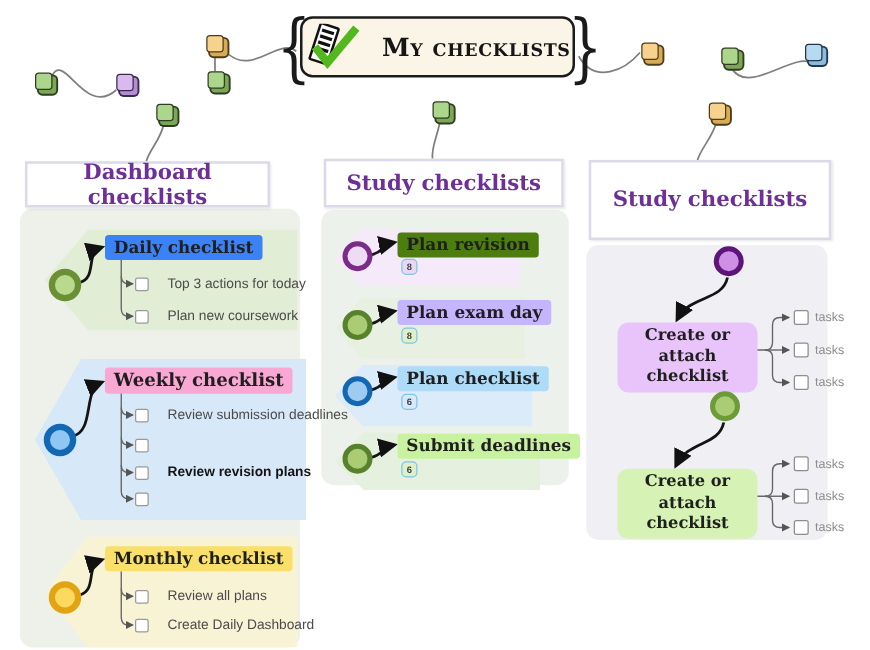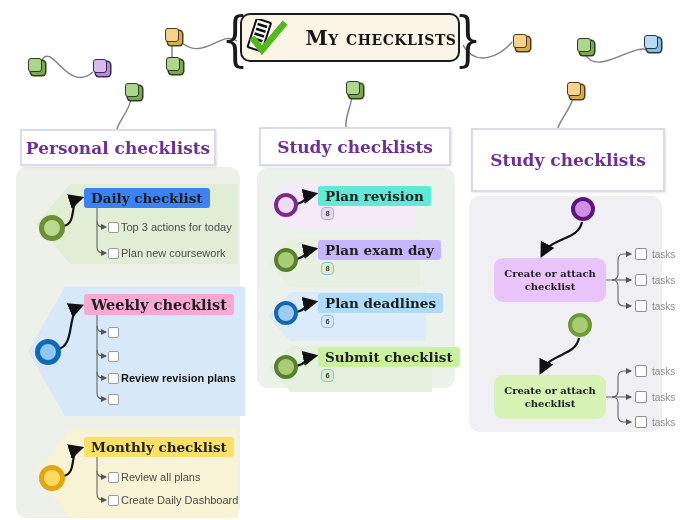--- a/index.html
+++ b/index.html
@@ -28,53 +28,53 @@
        box-shadow:1px 1px 2px rgba(60,60,90,.12)}
   .hdr-personal{left:20px;top:129px;width:192px;height:33px;font-size:17px}
   .hdr-study{left:259px;top:127px;width:188px;height:35px;font-size:17px}
   .hdr-other{left:471px;top:128px;width:190px;height:60px;font-size:17px;line-height:1.45}
 
   .hl{position:absolute;z-index:3;font-family:"DejaVu Serif",serif;font-weight:700;
       font-size:13.5px;color:#1f1f1f;padding:2px 7px;border-radius:3px;white-space:nowrap}
   .hl-daily{left:84px;top:188px;background:#3b82f6}
   .hl-weekly{left:84px;top:294px;background:#f9a8d4;font-size:14.5px}
   .hl-monthly{left:84px;top:437px;background:#f8e06a}
-  .hl-s1{left:318px;top:186px;background:#5eead4}
+  .hl-s1{left:318px;top:186px;background:#4d7c0f}
   .hl-s2{left:318px;top:240px;background:#c4b5fd}
   .hl-s3{left:318px;top:293px;background:#aedbf7}
   .hl-s4{left:318px;top:347px;background:#c9f2a0}
 
   .circle{position:absolute;z-index:3;border-radius:50%;box-sizing:border-box;width:26px;height:26px}
   .c-daily{left:39px;top:215px;background:#b9d98c;border:5px solid #6b8f35}
   .c-weekly{left:35px;top:339px;background:#8fc6f3;border:5px solid #1268b3}
   .c-monthly{left:39px;top:465px;background:#fcd95f;border:5px solid #e2a413}
   .c-sm{width:24px;height:24px}
   .c-s1{left:274px;top:193px;background:#eedcf5;border:4.5px solid #7b2b88}
   .c-s2{left:274px;top:248px;background:#a9cc74;border:4.5px solid #57812c}
   .c-s3{left:274px;top:301px;background:#9ecbf0;border:4.5px solid #1268b3}
   .c-s4{left:274px;top:355px;background:#a9cc74;border:4.5px solid #57812c}
   .c-o1{left:571px;top:197px;background:#cf8fe6;border:4.5px solid #5e1579}
   .c-o2{left:568px;top:313px;background:#a9cc74;border:4.5px solid #6d9b37}
 
-  .row{position:absolute;z-index:3;display:flex;align-items:center;gap:2px;
+  .row{position:absolute;z-index:3;display:flex;align-items:center;gap:15px;
        font-size:11px;color:#4b4b4b;white-space:nowrap;height:12px}
   .row.strong{color:#141414;font-weight:700}
   .cb{width:9px;height:9px;border:1px solid #9a9a9a;border-radius:2px;background:#fff;flex:0 0 auto}
 
   .badge{position:absolute;z-index:3;width:13px;height:13px;border:1.5px solid #7fc3e8;
          border-radius:4px;box-sizing:border-box;display:flex;align-items:center;
          justify-content:center;font-size:7.5px;font-weight:700;color:#3d3d3d}
   .b-s1{left:321px;top:207px;background:#ead8f3}
   .b-s2{left:321px;top:262px;background:#def0c9}
   .b-s3{left:321px;top:315px;background:#d4e9fa}
   .b-s4{left:321px;top:369px;background:#def0c9}
 
-  .bigbox{position:absolute;z-index:3;width:112px;height:44px;border-radius:9px;
+  .bigbox{position:absolute;z-index:3;width:112px;height:56px;border-radius:9px;
           display:flex;align-items:center;justify-content:center;text-align:center;
-          font-family:"DejaVu Serif",serif;font-weight:700;font-size:10px;color:#1f1f1f;
+          font-family:"DejaVu Serif",serif;font-weight:700;font-size:13px;color:#1f1f1f;
           line-height:1.3;padding:2px;box-sizing:border-box}
   .box-purple{left:494px;top:258px;background:#e9c4fa}
   .box-green{left:494px;top:375px;background:#d6f2b4}
 
   .trow{position:absolute;z-index:3;display:flex;align-items:flex-end;gap:5px;
         font-size:10px;color:#8d8d8d;height:12px;left:635px}
   .tcb{width:10px;height:10px;border:1.2px solid #8d8d8d;border-radius:2px;background:#fff;flex:0 0 auto}
 
   .cnode{position:absolute;z-index:3;left:240px;top:13px;width:220px;height:49px;
          background:#faf5e6;border:2.2px solid #1c1c1c;border-radius:10px;
@@ -176,39 +176,40 @@
 <div class="note n-purple" style="left:93px;top:59px"></div>
 <div class="note n-orange" style="left:165px;top:28px"></div>
 <div class="note n-green" style="left:166px;top:57px"></div>
 <div class="note n-green" style="left:125px;top:83px"></div>
 <div class="note n-green" style="left:346px;top:81px"></div>
 <div class="note n-orange" style="left:513px;top:34px"></div>
 <div class="note n-green" style="left:577px;top:38px"></div>
 <div class="note n-blue" style="left:644px;top:35px"></div>
 <div class="note n-orange" style="left:567px;top:82px"></div>
 
-<div class="hdr hdr-personal">Personal checklists</div>
+<div class="hdr hdr-personal">Dashboard checklists</div>
 <div class="hdr hdr-study">Study checklists</div>
 <div class="hdr hdr-other">Study checklists</div>
 
 <div class="circle c-daily"></div>
 <div class="hl hl-daily">Daily checklist</div>
 <div class="row" style="left:108px;top:221px">
   <span class="cb"></span>
   <span>Top 3 actions for today</span>
 </div>
 <div class="row" style="left:108px;top:247px">
   <span class="cb"></span>
   <span>Plan new coursework</span>
 </div>
 
 <div class="circle c-weekly"></div>
 <div class="hl hl-weekly">Weekly checklist</div>
 <div class="row" style="left:108px;top:326px">
   <span class="cb"></span>
+  <span>Review submission deadlines</span>
 </div>
 <div class="row" style="left:108px;top:350px">
   <span class="cb"></span>
 </div>
 <div class="row strong" style="left:108px;top:372px">
   <span class="cb"></span>
   <span>Review revision plans</span>
 </div>
 <div class="row strong" style="left:108px;top:393px">
   <span class="cb"></span>
@@ -227,25 +228,25 @@
 
 <div class="circle c-sm c-s1"></div>
 <div class="hl hl-s1">Plan revision</div>
 <div class="badge b-s1">8</div>
 
 <div class="circle c-sm c-s2"></div>
 <div class="hl hl-s2">Plan exam day</div>
 <div class="badge b-s2">8</div>
 
 <div class="circle c-sm c-s3"></div>
-<div class="hl hl-s3">Plan deadlines</div>
+<div class="hl hl-s3">Plan checklist</div>
 <div class="badge b-s3">6</div>
 
 <div class="circle c-sm c-s4"></div>
-<div class="hl hl-s4">Submit checklist</div>
+<div class="hl hl-s4">Submit deadlines</div>
 <div class="badge b-s4">6</div>
 
 <div class="circle c-sm c-o1"></div>
 <div class="bigbox box-purple">Create or attach checklist</div>
 <div class="trow" style="top:248px">
   <span class="tcb"></span>
   <span>tasks</span>
 </div>
 <div class="trow" style="top:274px">
   <span class="tcb"></span>

